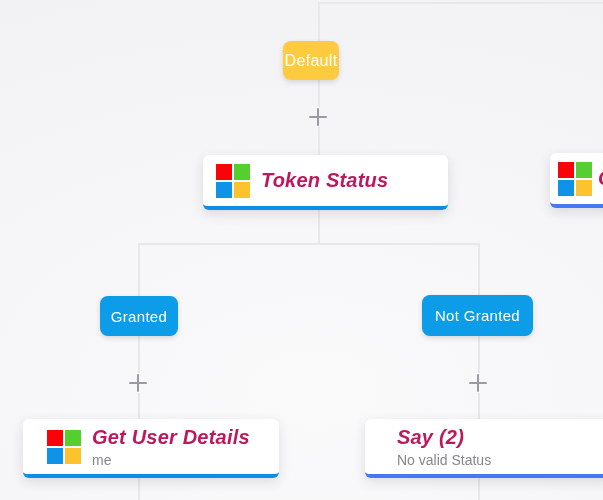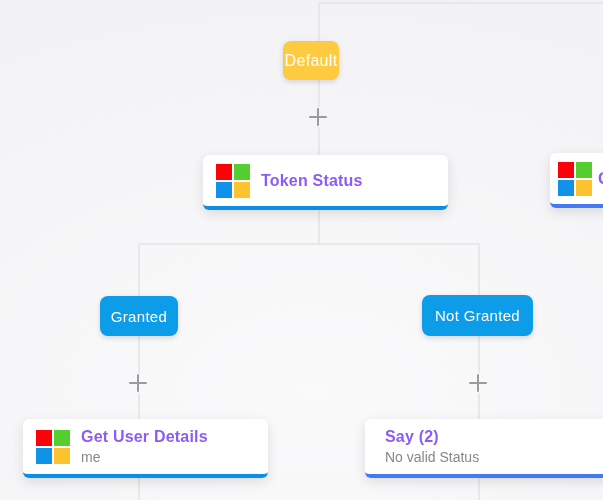--- a/index.html
+++ b/index.html
@@ -22,22 +22,22 @@
     color:#ffffff;font-size:15px;font-weight:500;letter-spacing:.3px;
     border-radius:8px;box-shadow:0 2px 5px rgba(30,30,50,.15);cursor:pointer;
   }
   
   .card{
     position:absolute;display:flex;align-items:center;
     background:#ffffff;border-radius:6px;
     border-bottom:4px solid #0d8ee6;
     box-shadow:0 4px 12px rgba(40,40,60,.13);cursor:pointer;
   }
-  .card .texts{display:flex;flex-direction:column;justify-content:center;}
-  .card .title{font-size:16px;font-weight:700;color:#8b5cf6;letter-spacing:.2px;white-space:nowrap;}
+  .card .texts{display:flex;flex-direction:column;justify-content:center;margin-left:12px;}
+  .card .title{font-size:20px;font-weight:700;color:#be185d;letter-spacing:.2px;white-space:nowrap;font-style:italic;}
   .card .subtitle{font-size:14px;color:#86868e;margin-top:3px;white-space:nowrap;}
   
   .mslogo{
     display:grid;grid-template-columns:16px 16px;grid-template-rows:16px 16px;
     gap:2px;width:34px;height:34px;flex:0 0 auto;
   }
   .mslogo .sq{width:16px;height:16px;}
 </style>
 </head>
 <body>
@@ -100,21 +100,21 @@
     </div>
   </div>
 
   <div class="pill" style="left: 422px; top: 295px; width: 111px; height: 41px; background-color: rgb(13, 156, 232);">
     <span>Not Granted</span>
   </div>
   <div class="pill" style="left: 100px; top: 296px; width: 78px; height: 40px; background-color: rgb(13, 156, 232);">
     <span>Granted</span>
   </div>
 
-  <div class="card" style="left: 23px; top: 419px; width: 232px; height: 55px; padding-left: 13px; border-bottom-color: rgb(13, 142, 230);">
+  <div class="card" style="left: 23px; top: 419px; width: 232px; height: 55px; padding-left: 24px; border-bottom-color: rgb(13, 142, 230);">
     <div class="mslogo">
       <div class="sq" style="background-color: rgb(251, 2, 9);"></div>
       <div class="sq" style="background-color: rgb(85, 206, 48);"></div>
       <div class="sq" style="background-color: rgb(14, 147, 232);"></div>
       <div class="sq" style="background-color: rgb(253, 195, 47);"></div>
     </div>
     <div class="texts" style="margin-left:11px;">
       <span class="title">Get User Details</span>
       <span class="subtitle">me</span>
     </div>

